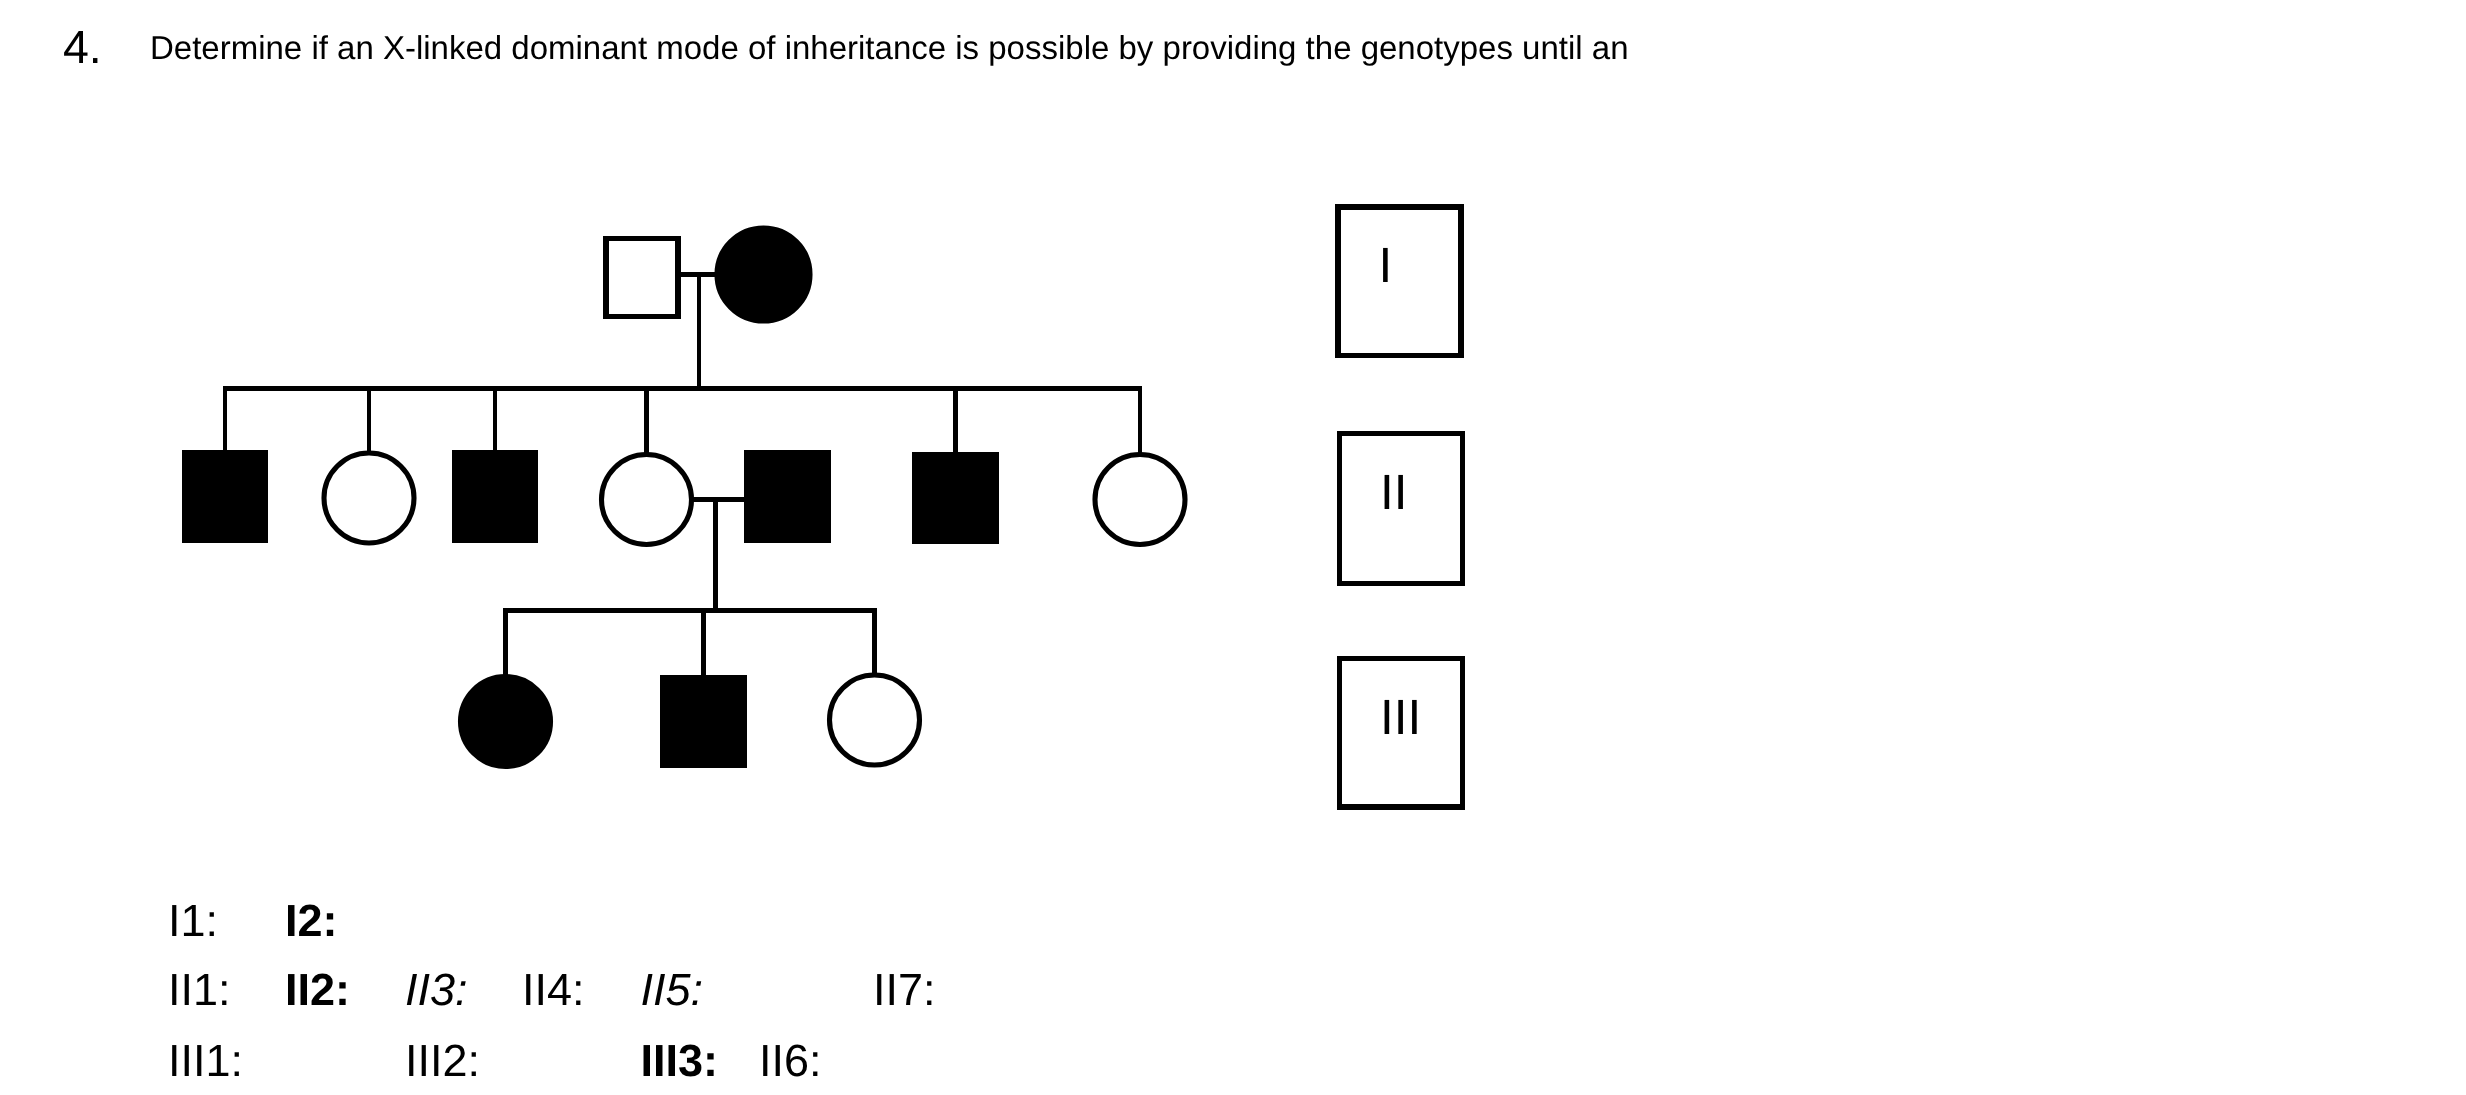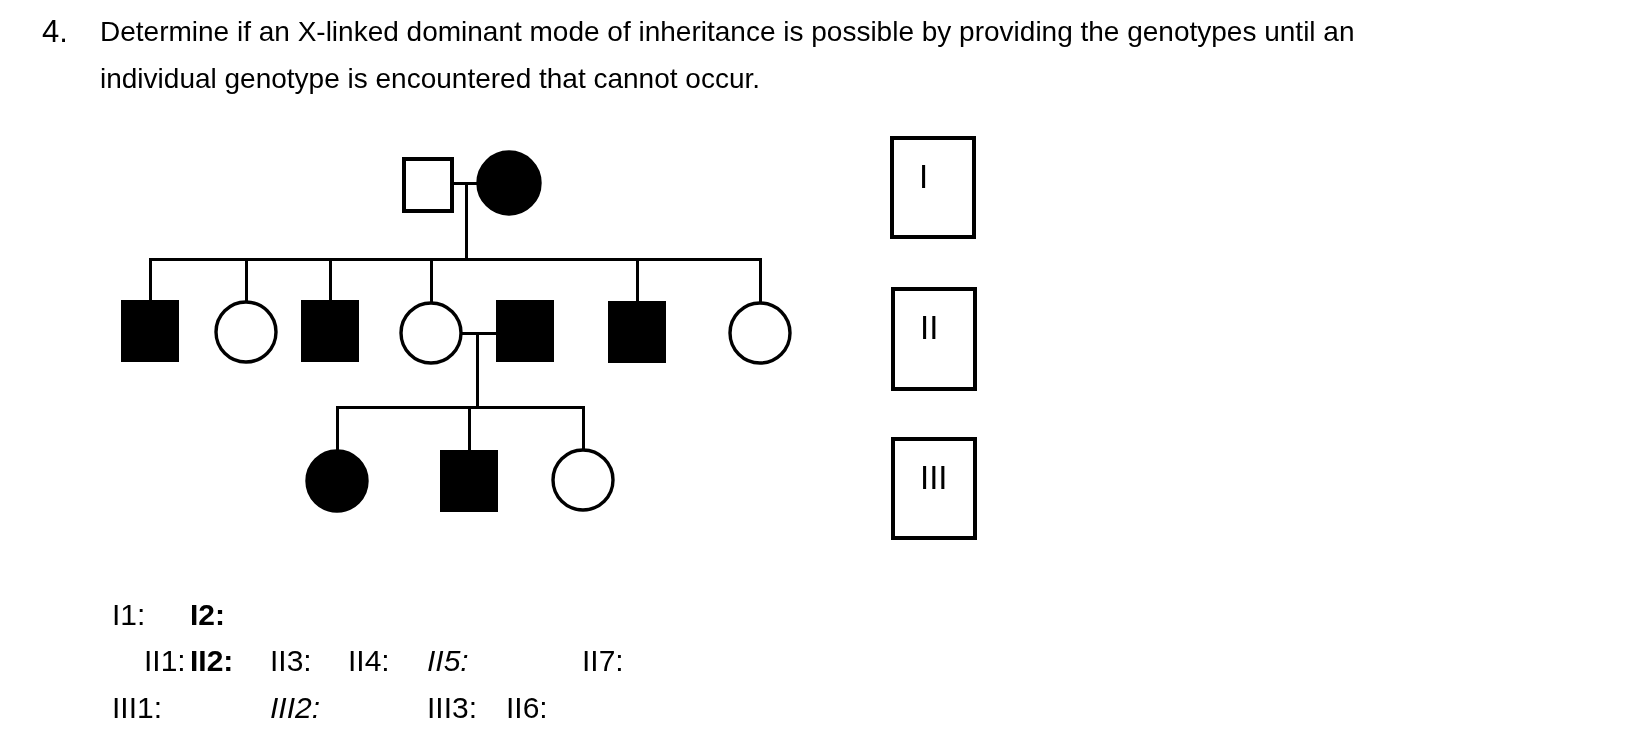--- a/index.html
+++ b/index.html
@@ -26,21 +26,21 @@
     top: 8px;
     font-size: 31px;
     line-height: 47px;
     white-space: pre;
   }
   .question-text {
     position: absolute;
     left: 100px;
     top: 8px;
     width: 1530px;
-    font-size: 28px;
+    font-size: 22px;
     line-height: 47px;
   }
   .pedigree-svg {
     position: absolute;
     left: 0;
     top: 0;
   }
   .answer-blanks {
     position: absolute;
     left: 12px;
@@ -57,21 +57,20 @@
 </style>
 </head>
 <body>
 
 <div class="page">
 
   <span class="question-number">4.</span>
 
   <div class="question-text">
     <div>Determine if an X-linked dominant mode of inheritance is possible by providing the genotypes until an</div>
-    <div>individual genotype is encountered that cannot occur.</div>
   </div>
 
   <svg class="pedigree-svg" id="pedigree" width="1644" height="730" viewBox="0 0 1644 730">
       <line x1="452" y1="183" x2="478" y2="183" stroke="#000000" stroke-width="3" shape-rendering="crispEdges"></line>
       <line x1="461" y1="333" x2="498" y2="333" stroke="#000000" stroke-width="3" shape-rendering="crispEdges"></line>
       <line x1="466" y1="183" x2="466" y2="259" stroke="#000000" stroke-width="3" shape-rendering="crispEdges"></line>
       <line x1="148.5" y1="259" x2="761.5" y2="259" stroke="#000000" stroke-width="3" shape-rendering="crispEdges"></line>
       <line x1="150" y1="259" x2="150" y2="304" stroke="#000000" stroke-width="3" shape-rendering="crispEdges"></line>
       <line x1="246" y1="259" x2="246" y2="304" stroke="#000000" stroke-width="3" shape-rendering="crispEdges"></line>
       <line x1="330" y1="259" x2="330" y2="304" stroke="#000000" stroke-width="3" shape-rendering="crispEdges"></line>
@@ -99,25 +98,25 @@
       <text x="919" y="188" font-family="&quot;Liberation Sans&quot;, sans-serif" font-size="33" fill="#000000">I</text>
       <rect x="893" y="289" width="82" height="100" fill="#ffffff" stroke="#000000" stroke-width="3.8" shape-rendering="crispEdges"></rect>
       <text x="920" y="339" font-family="&quot;Liberation Sans&quot;, sans-serif" font-size="33" fill="#000000">II</text>
       <rect x="893" y="439" width="82" height="99" fill="#ffffff" stroke="#000000" stroke-width="3.8" shape-rendering="crispEdges"></rect>
       <text x="920" y="489" font-family="&quot;Liberation Sans&quot;, sans-serif" font-size="33" fill="#000000">III</text>
     </svg>
 
   <div class="answer-blanks" id="answer-blanks">
       <span class="blank-label" style="left: 100px; top: 598px;">I1:</span>
       <span class="blank-label" style="left: 178px; top: 598px; font-weight: bold;">I2:</span>
-      <span class="blank-label" style="left: 100px; top: 644px; margin-left: 32px;">II1:</span>
+      <span class="blank-label" style="left: 100px; top: 644px;">II1:</span>
       <span class="blank-label" style="left: 178px; top: 644px; font-weight: bold;">II2:</span>
-      <span class="blank-label" style="left: 258px; top: 644px;">II3:</span>
+      <span class="blank-label" style="left: 258px; top: 644px; font-style: italic;">II3:</span>
       <span class="blank-label" style="left: 336px; top: 644px;">II4:</span>
       <span class="blank-label" style="left: 415px; top: 644px; font-style: italic;">II5:</span>
       <span class="blank-label" style="left: 494px; top: 644px; margin-top: 47px;">II6:</span>
       <span class="blank-label" style="left: 570px; top: 644px;">II7:</span>
       <span class="blank-label" style="left: 100px; top: 691px;">III1:</span>
-      <span class="blank-label" style="left: 258px; top: 691px; font-style: italic;">III2:</span>
-      <span class="blank-label" style="left: 415px; top: 691px;">III3:</span>
+      <span class="blank-label" style="left: 258px; top: 691px;">III2:</span>
+      <span class="blank-label" style="left: 415px; top: 691px; font-weight: bold;">III3:</span>
     </div>
 
 </div>
 
 </body></html>

